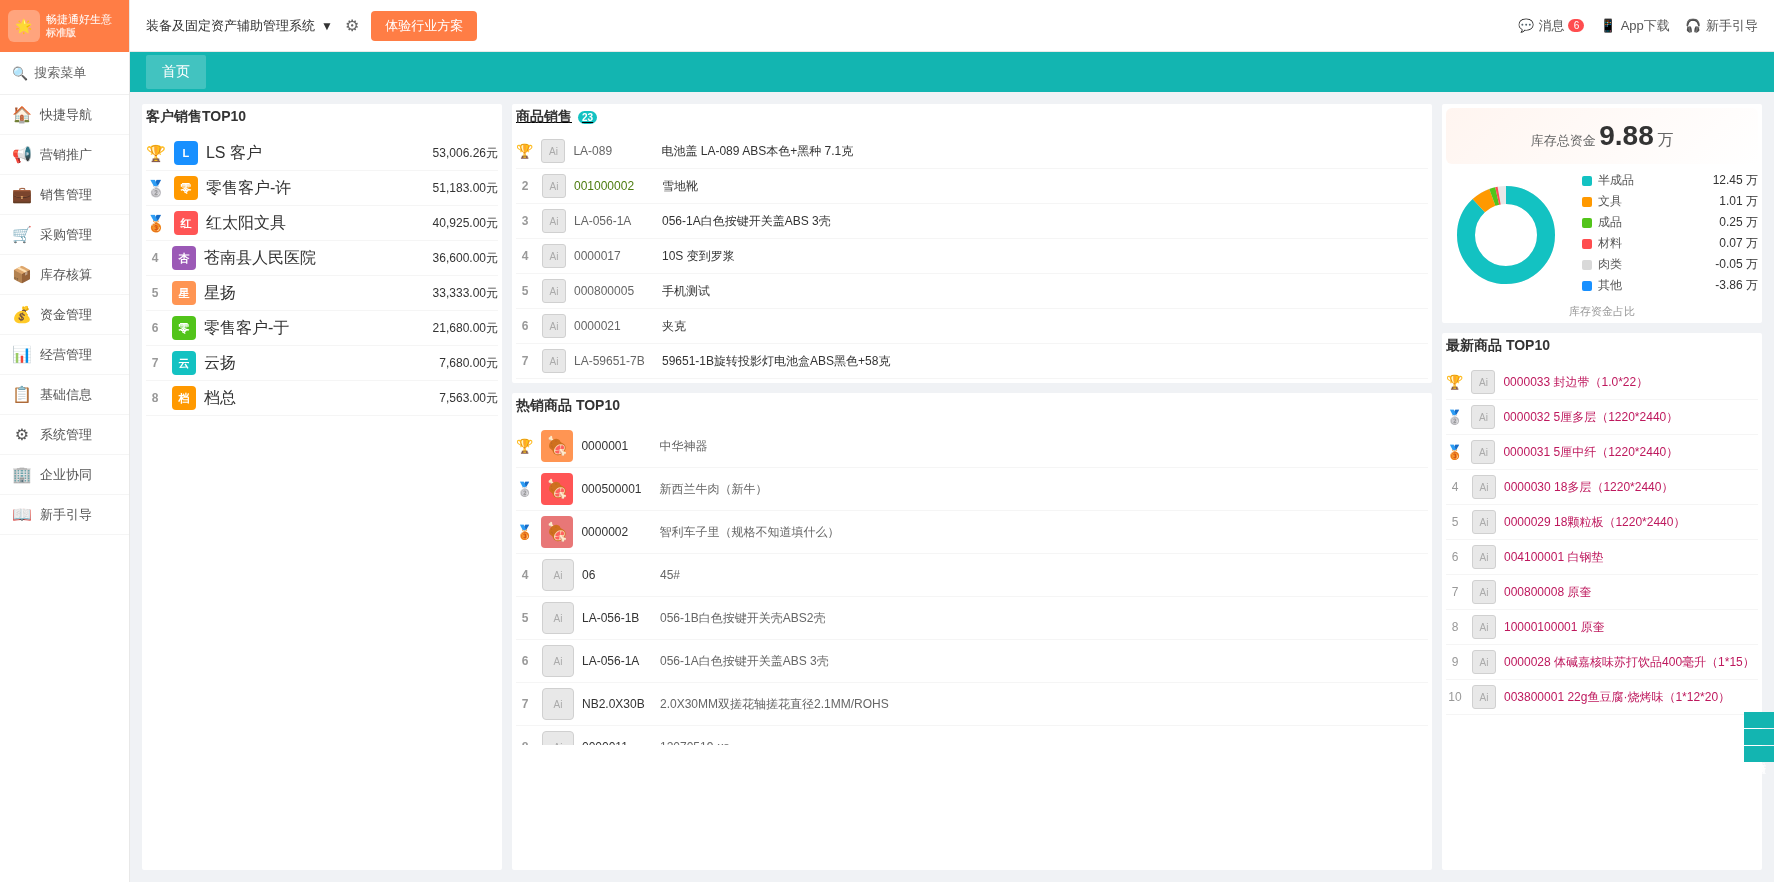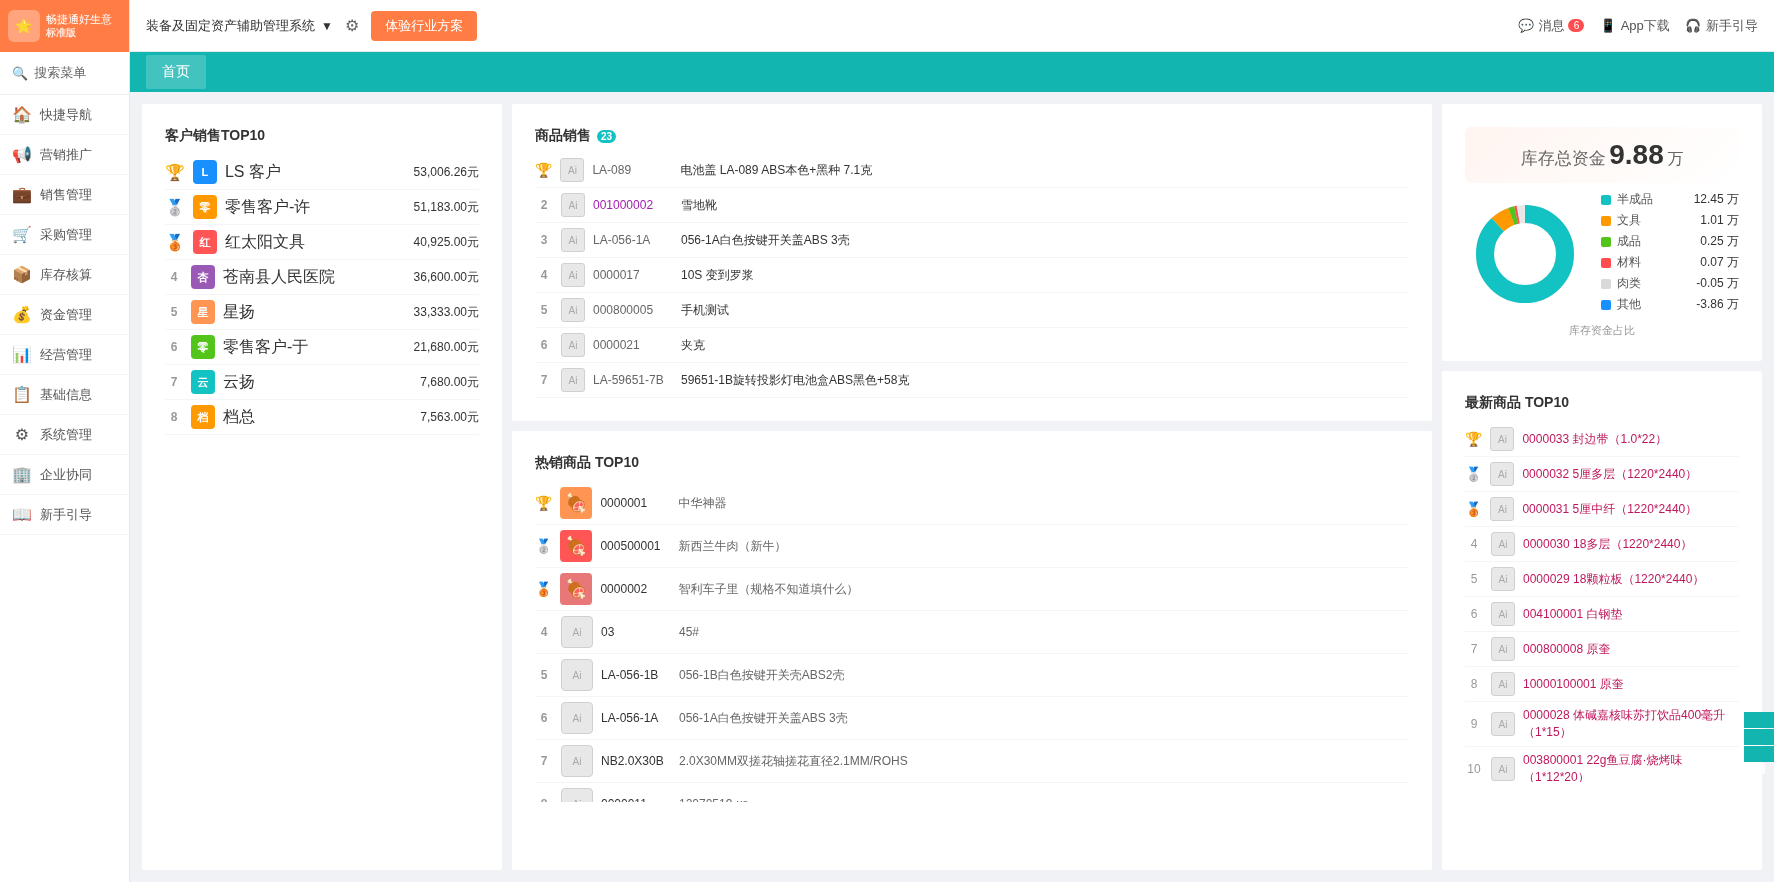--- a/index.html
+++ b/index.html
@@ -163,21 +163,21 @@
       flex-shrink: 0;
       display: flex;
       flex-direction: column;
       gap: 10px;
     }
 
     
     .card {
       background: #fff;
       border-radius: 2px;
-      padding: 23px;
+      padding: 4px;
       overflow: hidden;
     }
     .card-title {
       font-size: 14px;
       font-weight: bold;
       color: #333;
       margin-bottom: 10px;
       display: flex;
       align-items: center;
       gap: 6px;
@@ -300,20 +300,21 @@
       width: 30px;
     }
 
     .chevron-icon { font-size: 12px; }
 
     .section-header {
       display: flex;
       align-items: center;
       justify-content: space-between;
       margin-bottom: 8px;
+      text-decoration: underline;
     }
   </style>
 </head>
 <body>
 
 <div class="sidebar">
   <div class="sidebar-logo">
     <div class="logo-icon">🌟</div>
     <div>
       <div class="logo-text">畅捷通好生意</div>
@@ -477,21 +478,21 @@
         <div id="product-ranking-list" class="scroll-area" style="max-height:340px;">
             <div class="rank-item">
     <span style="color:#ff9900;font-size:14px;">🏆</span>
     <div class="new-product-img" style="font-size:10px;color:#aaa;">Ai</div>
     <span style="font-size:12px;color:#666;min-width:80px;">LA-089</span>
     <span style="font-size:12px;color:#333;flex:1;">电池盖 LA-089 ABS本色+黑种 7.1克</span>
   </div>
             <div class="rank-item">
     <span class="rank-num">2</span>
     <div class="new-product-img" style="font-size:10px;color:#aaa;">Ai</div>
-    <span style="font-size:12px;color:#a21caf;min-width:80px;">001000002</span>
+    <span style="font-size:12px;color:#4d7c0f;min-width:80px;">001000002</span>
     <span style="font-size:12px;color:#333;flex:1;">雪地靴</span>
   </div>
             <div class="rank-item">
     <span class="rank-num">3</span>
     <div class="new-product-img" style="font-size:10px;color:#aaa;">Ai</div>
     <span style="font-size:12px;color:#666;min-width:80px;">LA-056-1A</span>
     <span style="font-size:12px;color:#333;flex:1;">056-1A白色按键开关盖ABS 3壳</span>
   </div>
             <div class="rank-item">
     <span class="rank-num">4</span>
@@ -545,21 +546,21 @@
     <span style="color:#cd7f32;font-size:14px;">🥉</span>
     <div class="product-img" style="background:#e87777;">
                 <span style="font-size:18px;">🍖</span>
               </div>
     <span style="font-size:12px;color:#333;min-width:70px;">0000002</span>
     <span style="font-size:12px;color:#666;">智利车子里（规格不知道填什么）</span>
   </div>
             <div class="product-item">
     <span class="rank-num">4</span>
     <div class="product-img-placeholder" style="font-size:10px;color:#aaa;">Ai</div>
-    <span style="font-size:12px;color:#333;min-width:70px;">03</span>
+    <span style="font-size:12px;color:#333;min-width:70px;">06</span>
     <span style="font-size:12px;color:#666;">45#</span>
   </div>
             <div class="product-item">
     <span class="rank-num">5</span>
     <div class="product-img-placeholder" style="font-size:10px;color:#aaa;">Ai</div>
     <span style="font-size:12px;color:#333;min-width:70px;">LA-056-1B</span>
     <span style="font-size:12px;color:#666;">056-1B白色按键开关壳ABS2壳</span>
   </div>
             <div class="product-item">
     <span class="rank-num">6</span>
@@ -580,21 +581,21 @@
     <span style="font-size:12px;color:#666;">12070519-xs</span>
   </div>
           </div>
       </div>
     </div>
 
     <div class="right-panel">
 
       <div class="card">
         <div class="inventory-total">
-          <span style="color:#666;font-size:17px;">库存总资金</span>
+          <span style="color:#666;font-size:13px;">库存总资金</span>
           <span style="font-size:28px;font-weight:bold;color:#333;">9.88</span>
           <span style="font-size:16px;color:#666;">万</span>
         </div>
         <div class="donut-container">
           <svg class="donut-svg" viewBox="0 0 120 120">
 
             <circle cx="60" cy="60" r="40" fill="none" stroke="#e8e8e8" stroke-width="18"></circle>
 
             <circle cx="60" cy="60" r="40" fill="none" stroke="#13c2c2" stroke-width="18" stroke-dasharray="221 30" stroke-dashoffset="0" transform="rotate(-90 60 60)"></circle>
 

